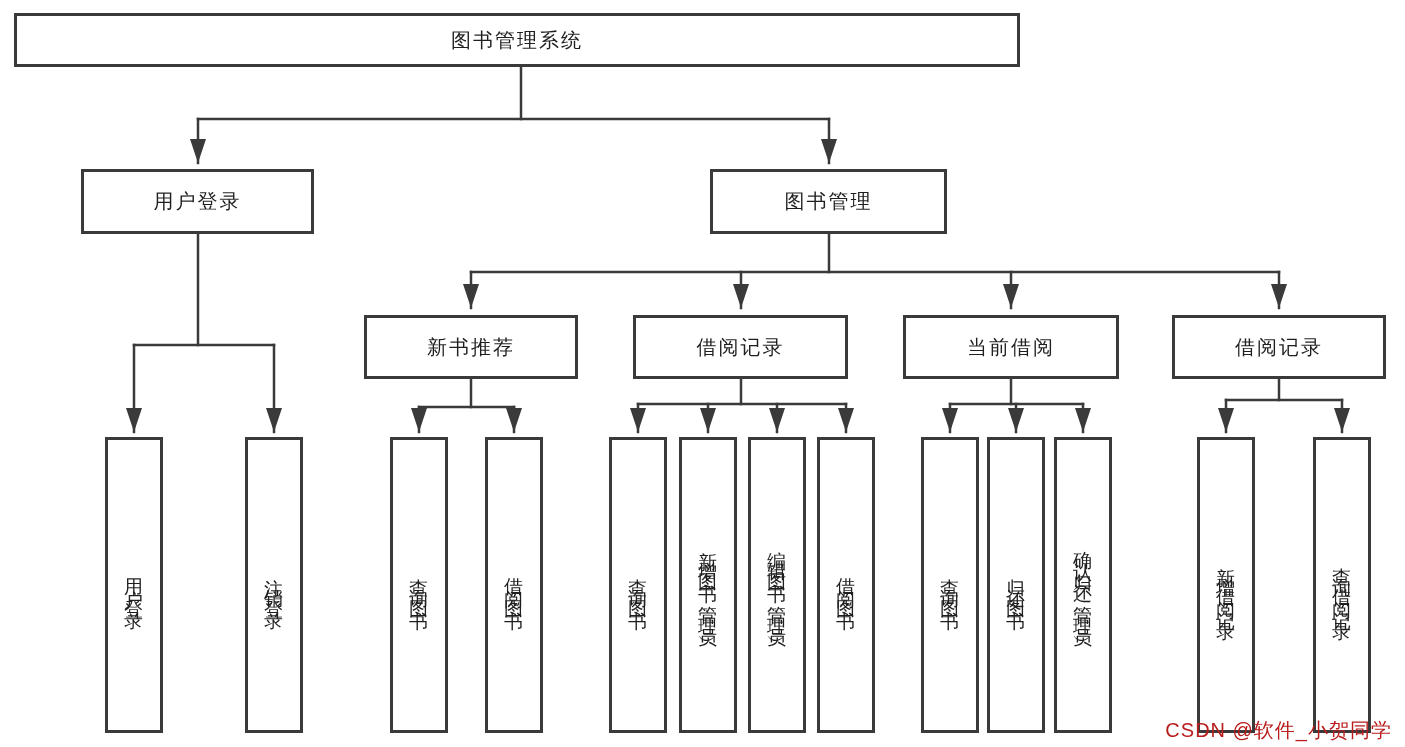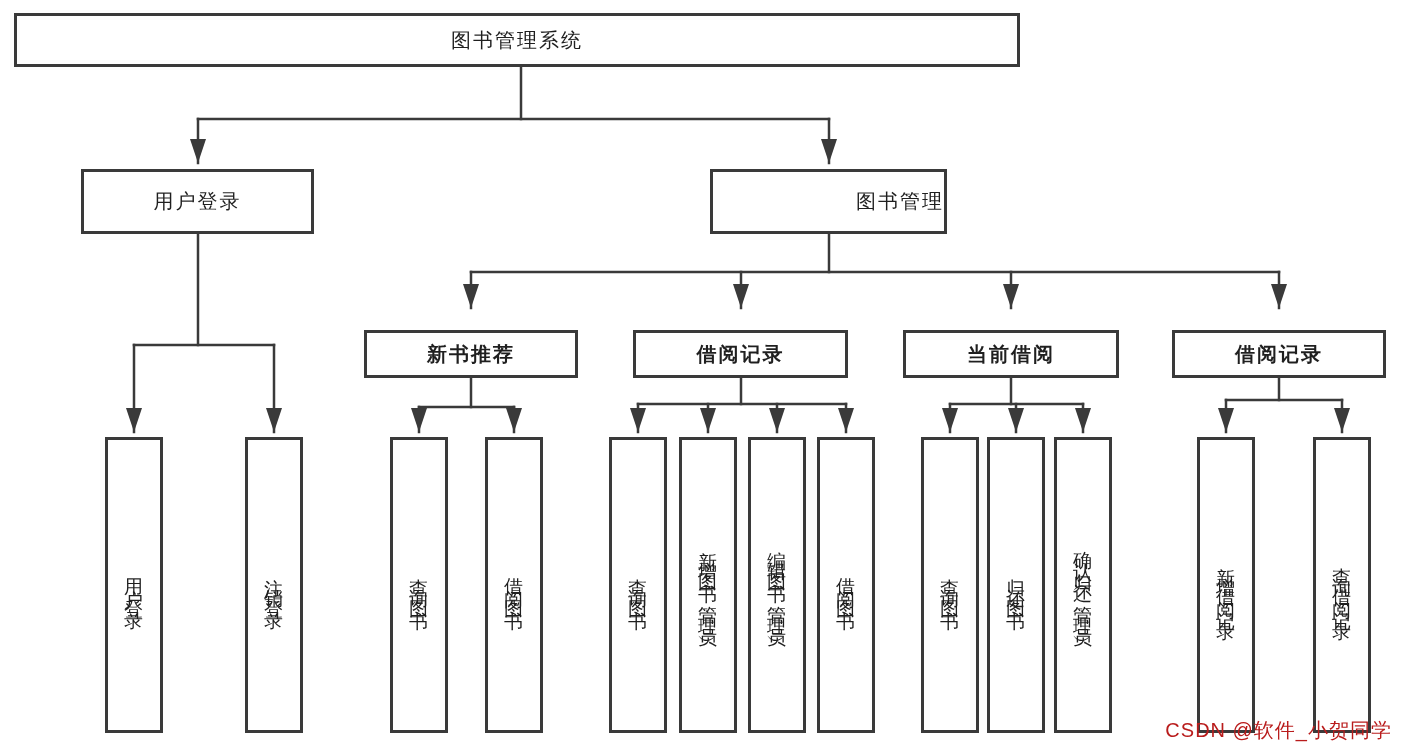--- a/index.html
+++ b/index.html
@@ -28,21 +28,21 @@
     justify-content: center;
     color: #1f1f1f;
   }
   .hnode {
     font-size: 20px;
     letter-spacing: 2px;
     white-space: nowrap;
   }
   .root  { left: 14px;  top: 13px;  width: 1006px; height: 54px; }
   .lvl1  { height: 65px; top: 169px; }
-  .lvl2  { height: 48px; top: 330px; font-weight: bold; }
+  .lvl2  { height: 64px; top: 315px; }
   .leaf  { top: 437px; width: 58px; height: 296px; }
   .vtext {
     writing-mode: vertical-rl;
     text-orientation: mixed;
     font-size: 19px;
     letter-spacing: 11px;
     line-height: 1;
     color: #1f1f1f;
   }
   #watermark {
@@ -122,21 +122,21 @@
     </g>
   </svg>
 
   <div class="node root hnode">
     <span>图书管理系统</span>
   </div>
 
   <div class="node lvl1 hnode" style="left:81px; width:233px;">
     <span>用户登录</span>
   </div>
-  <div class="node lvl1 hnode" style="left:710px; width:237px;justify-content:flex-end;">
+  <div class="node lvl1 hnode" style="left:710px; width:237px;">
     <span>图书管理</span>
   </div>
 
   <div class="node lvl2 hnode" style="left:364px; width:214px;">
     <span>新书推荐</span>
   </div>
   <div class="node lvl2 hnode" style="left:633px; width:215px;">
     <span>借阅记录</span>
   </div>
   <div class="node lvl2 hnode" style="left:903px; width:216px;text-align:center;">

